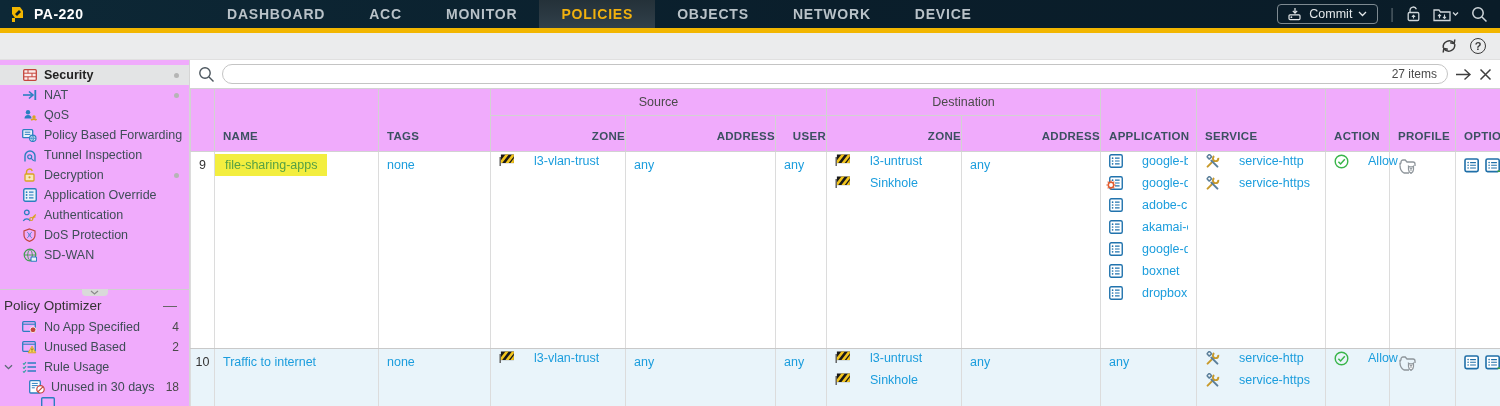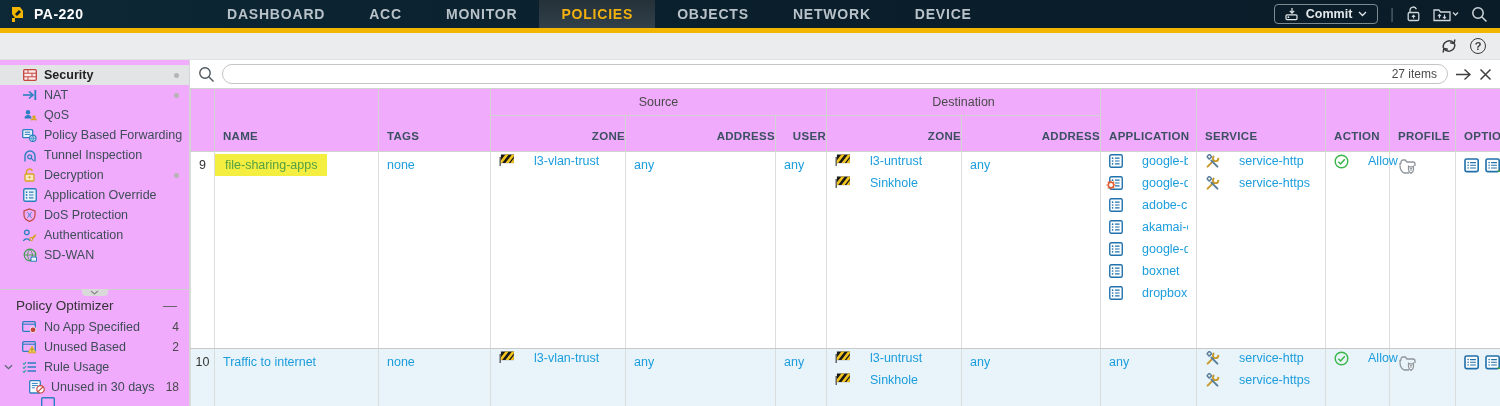--- a/index.html
+++ b/index.html
@@ -10,21 +10,21 @@
   .topnav { height:28px; background:linear-gradient(90deg,#0d2836,#0a1e2b 55%,#0a1c28);
             display:flex; align-items:stretch; color:#c3cbd0; }
   .brand { display:flex; align-items:center; gap:7px; padding:0 10px 0 8px; width:205px; }
   .brand-name { color:#fff; font-size:14px; font-weight:bold; letter-spacing:0.5px; }
   .nav-tabs { display:flex; align-items:stretch; }
   .nav-tab { display:flex; align-items:center; padding:0 22px; font-size:14px; font-weight:bold;
              letter-spacing:0.8px; color:#b9c2c8; cursor:pointer; }
   .nav-tab.active { background:linear-gradient(180deg,#243139,#31404a); color:#f2b10e; }
   .nav-right { margin-left:auto; display:flex; align-items:center; gap:12px; padding-right:12px; color:#cfd6da; }
   .commit-btn { display:flex; align-items:center; gap:6px; border:1px solid #7e8a91; border-radius:4px;
-                padding:2px 10px; font-size:12.5px; color:#e4e8ea; cursor:pointer;font-weight:bold; }
+                padding:2px 10px; font-size:12.5px; color:#e4e8ea; cursor:pointer; }
   .nav-divider { color:#5c6a72; font-size:14px; }
   .nav-icon { display:inline-flex; align-items:center; cursor:pointer; }
 
   .accent-bar { height:5px; background:#f2b600; }
 
   
   .strip { height:27px; background:#ebeced; display:flex; align-items:center; justify-content:flex-end;
            gap:12px; padding-right:14px; border-bottom:1px solid #e0e0e0; }
   .strip .nav-icon { color:#3a3a3a; }
   .help-circle { width:16px; height:16px; border:1.5px solid #3a3a3a; border-radius:50%; font-size:11px;
@@ -39,21 +39,21 @@
   .tree { padding-top:5px; }
   .tree-item { height:20px; display:flex; align-items:center; padding-left:21px; cursor:pointer; position:relative; }
   .tree-item.selected { background:#e3e4e5; font-weight:bold; color:#222; }
   .tree-icon { width:17px; display:inline-flex; justify-content:center; margin-right:6px; flex:none; }
   .tree-dot { position:absolute; right:10px; width:5px; height:5px; border-radius:50%; background:#b5b5b5; }
   .splitter { margin-top:24px; border-top:1px solid #cfcfcf; position:relative; }
   .splitter-handle { position:absolute; left:50%; top:-1px; transform:translateX(-50%); width:26px; height:7px;
                      background:#d9d9d9; border-radius:0 0 4px 4px; display:flex; align-items:center;
                      justify-content:center; cursor:pointer; }
   .optimizer-header { display:flex; align-items:center; justify-content:space-between;
-                      padding:7px 12px 4px 16px; font-size:13.5px; color:#333; }
+                      padding:7px 12px 4px 4px; font-size:13.5px; color:#333; }
   .minimize-glyph { color:#666; cursor:pointer; font-size:14px; }
   .opt-item { height:20px; display:flex; align-items:center; padding-left:21px; position:relative; cursor:pointer; }
   .opt-item.child { padding-left:28px; }
   .opt-count { position:absolute; right:10px; font-size:12px; color:#4a4a4a; }
   .opt-expander { position:absolute; left:4px; display:inline-flex; }
   .opt-cropped { height:12px; display:flex; padding-left:39px; overflow:hidden; }
 
   
   .main { flex:1; display:flex; flex-direction:column; overflow:hidden; background:#fff; }
   .search-row { height:28px; display:flex; align-items:center; gap:7px; padding:0 8px; }
@@ -240,37 +240,37 @@
               <circle cx="3.6" cy="4.2" r="0.9" fill="#2b7fc0"></circle>
               <circle cx="3.6" cy="7" r="0.9" fill="#2b7fc0"></circle>
               <circle cx="3.6" cy="9.8" r="0.9" fill="#2b7fc0"></circle>
               <path d="M6 4.2h4.5M6 7h4.5M6 9.8h4.5" stroke="#2b7fc0" stroke-width="1.2"></path>
             </svg>
           </span>
           <span>Application Override</span>
         </div>
         <div class="tree-item">
           <span class="tree-icon">
-            <svg width="13" height="14" viewBox="0 0 13 14">
-              <path d="M6.5 1 12 3v4c0 3.5-2.5 5.4-5.5 6.4C3.5 12.4 1 10.5 1 7V3z" fill="none" stroke="#c4453c" stroke-width="1.2"></path>
-              <path d="M4.4 4.3c2.2 1.2 2.2 4.2 0 5.4M8.6 4.3c-2.2 1.2-2.2 4.2 0 5.4" stroke="#2b7fc0" stroke-width="1" fill="none"></path>
-            </svg>
-          </span>
-          <span>DoS Protection</span>
-        </div>
-        <div class="tree-item">
-          <span class="tree-icon">
             <svg width="15" height="13" viewBox="0 0 15 13">
               <circle cx="4.8" cy="3.4" r="2.3" fill="none" stroke="#2b7fc0" stroke-width="1.3"></circle>
               <path d="M1.3 12a4 4 0 0 1 7 0" fill="none" stroke="#2b7fc0" stroke-width="1.3"></path>
               <circle cx="9.3" cy="10" r="1.5" fill="none" stroke="#d9a323" stroke-width="1.2"></circle>
               <path d="M10.3 9l3.5-3.5M12 7l1.4 1.4M11 8l1 1" stroke="#d9a323" stroke-width="1.2" fill="none"></path>
             </svg>
           </span>
           <span>Authentication</span>
+        </div>
+        <div class="tree-item">
+          <span class="tree-icon">
+            <svg width="13" height="14" viewBox="0 0 13 14">
+              <path d="M6.5 1 12 3v4c0 3.5-2.5 5.4-5.5 6.4C3.5 12.4 1 10.5 1 7V3z" fill="none" stroke="#c4453c" stroke-width="1.2"></path>
+              <path d="M4.4 4.3c2.2 1.2 2.2 4.2 0 5.4M8.6 4.3c-2.2 1.2-2.2 4.2 0 5.4" stroke="#2b7fc0" stroke-width="1" fill="none"></path>
+            </svg>
+          </span>
+          <span>DoS Protection</span>
         </div>
         <div class="tree-item">
           <span class="tree-icon">
             <svg width="14" height="14" viewBox="0 0 14 14">
               <circle cx="7" cy="7" r="5.8" fill="none" stroke="#3f9e4f" stroke-width="1.2"></circle>
               <path d="M1.2 7h11.6M7 1.2a8.2 8.2 0 0 1 0 11.6M7 1.2a8.2 8.2 0 0 0 0 11.6" fill="none" stroke="#3f9e4f" stroke-width="0.9"></path>
               <rect x="8" y="9" width="5.6" height="4.2" rx="0.8" fill="#eaf2f9" stroke="#2b7fc0" stroke-width="1.1"></rect>
             </svg>
           </span>
           <span>SD-WAN</span>

